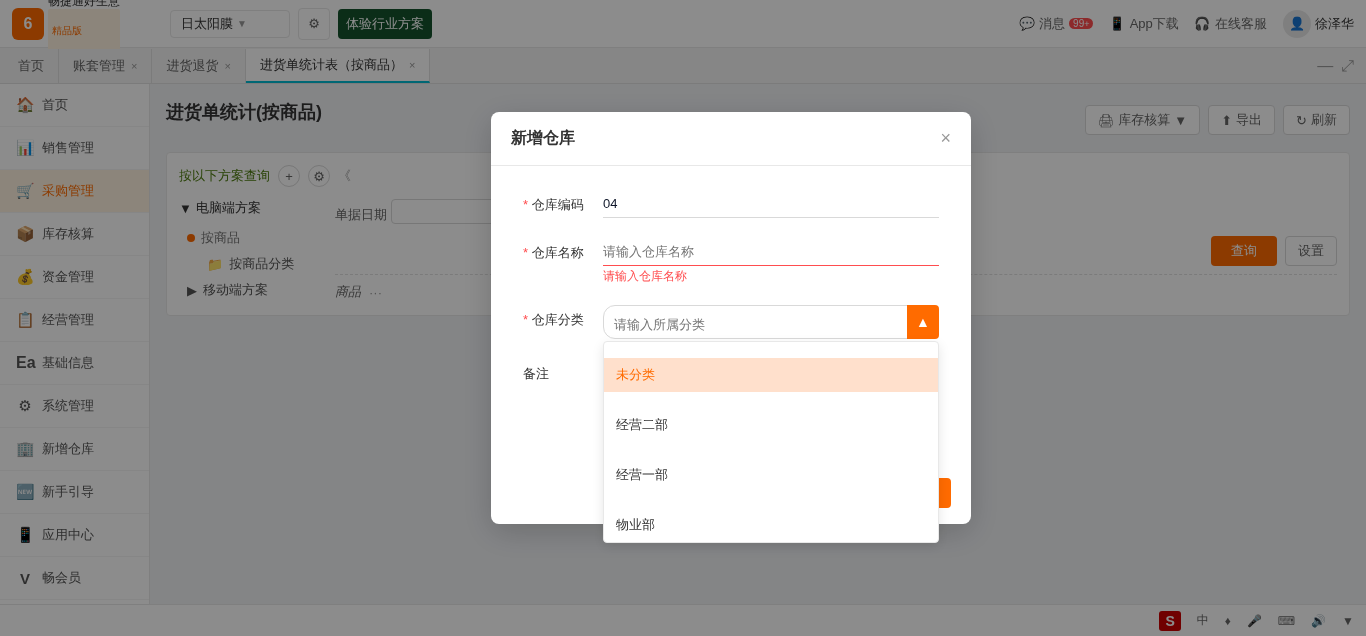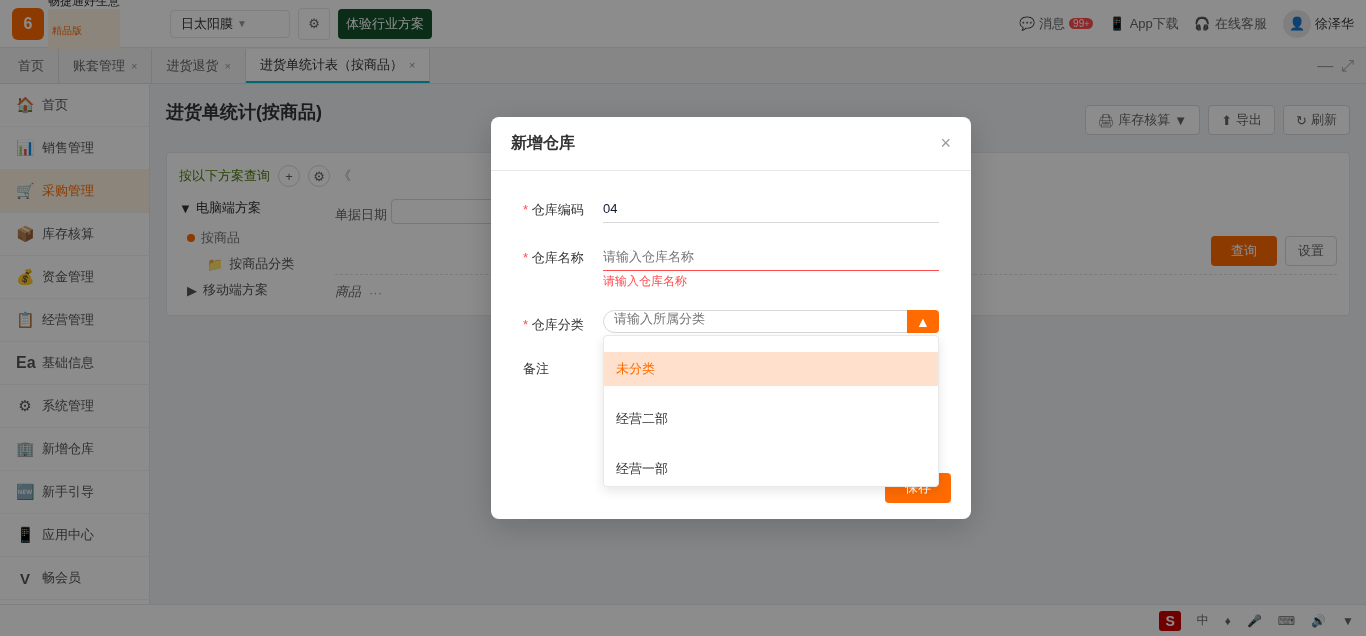--- a/index.html
+++ b/index.html
@@ -173,21 +173,21 @@
       width: 100%; border: none; border-bottom: 1px solid #d9d9d9;
       padding: 6px 0; font-size: 13px; outline: none; color: #0f172a;
       background: transparent;
     }
     .form-input.error { border-bottom-color: #ff4d4f; }
     .error-msg { color: #ff4d4f; font-size: 12px; margin-top: 2px; }
 
     .form-select-wrap { flex: 1; position: relative; }
     .form-select-input {
       width: 100%; border: 1px solid #d9d9d9; border-radius: 12px;
-      padding: 0 32px 6px 10px; font-size: 13px; outline: none;
+      padding: 11px 32px 6px 10px; font-size: 13px; outline: none;
       color: #999; background: #fff; cursor: pointer; appearance: none;
     }
     .select-arrow-btn {
       position: absolute; right: 0; top: 0; bottom: 0;
       width: 32px; background: #ff6b00; border-radius: 0 4px 4px 0;
       display: flex; align-items: center; justify-content: center;
       cursor: pointer; color: #fff; font-size: 14px;
     }
 
     
@@ -470,20 +470,21 @@
       <div class="form-select-wrap" style="position:relative;">
         <input class="form-select-input" type="text" placeholder="请输入所属分类" style="">
         <div class="select-arrow-btn">
           <span>▲</span>
         </div>
         
         <div class="dropdown-list">
           <div class="dropdown-item selected">未分类</div>
           <div class="dropdown-item">经营二部</div>
           <div class="dropdown-item">经营一部</div>
+          <div class="dropdown-item">物业部</div>
         </div>
       </div>
     </div>
 
     <div class="form-row">
       <span class="form-label">备注</span>
       <div class="form-control-wrap">
         <textarea class="form-textarea" style=""></textarea>
       </div>
     </div>

